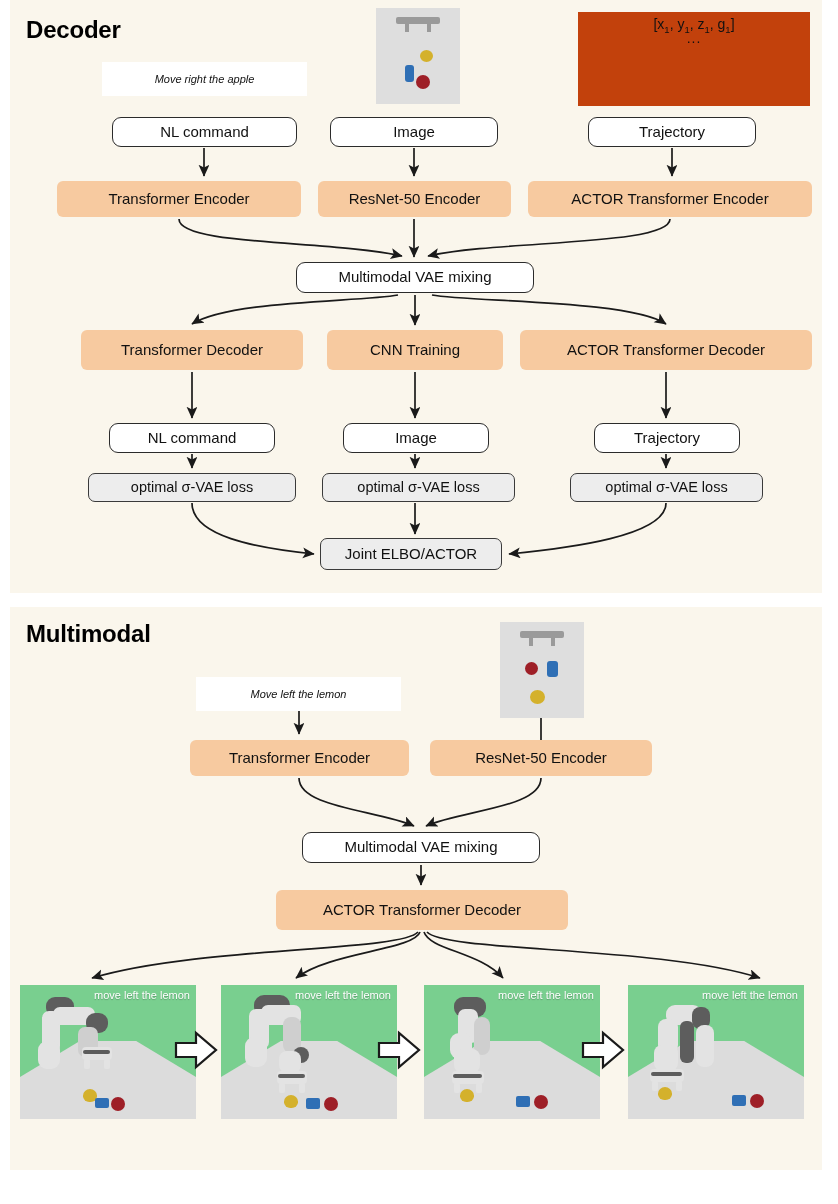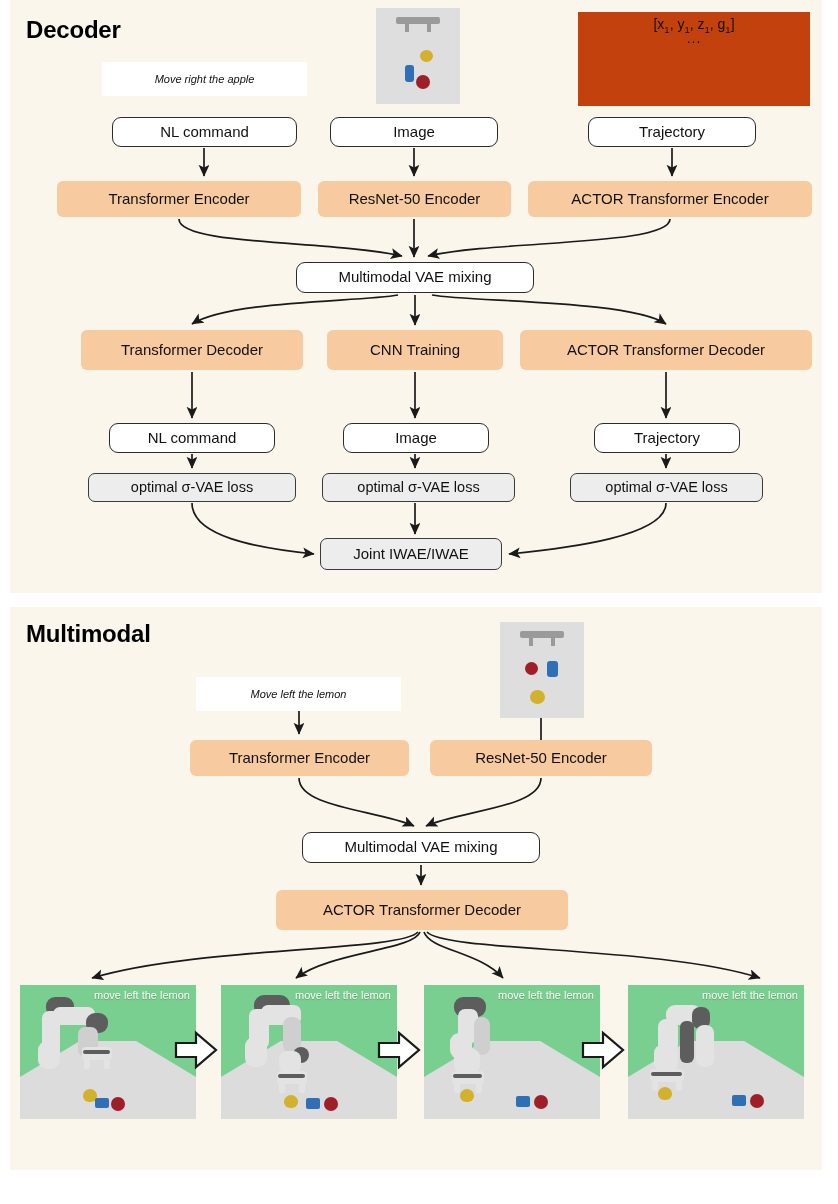--- a/index.html
+++ b/index.html
@@ -95,21 +95,21 @@
 <div class="node orange" style="left:520px;top:330px;width:292px;height:40px;">ACTOR Transformer Decoder</div>
 
 <div class="node round" style="left:109px;top:423px;width:166px;height:30px;">NL command</div>
 <div class="node round" style="left:343px;top:423px;width:146px;height:30px;">Image</div>
 <div class="node round" style="left:594px;top:423px;width:146px;height:30px;">Trajectory</div>
 
 <div class="node loss" style="left:88px;top:473px;width:208px;height:29px;">optimal σ-VAE loss</div>
 <div class="node loss" style="left:322px;top:473px;width:193px;height:29px;">optimal σ-VAE loss</div>
 <div class="node loss" style="left:570px;top:473px;width:193px;height:29px;">optimal σ-VAE loss</div>
 
-<div class="node joint" style="left:320px;top:538px;width:182px;height:32px;">Joint IWAE/IWAE</div>
+<div class="node joint" style="left:320px;top:538px;width:182px;height:32px;">Joint ELBO/ACTOR</div>
 
 <div class="panel" id="inference-panel"></div>
 
 <div class="section-title" style="left:26px;top:620px;">Multimodal</div>
 
 <div class="node plain" style="left:196px;top:677px;width:205px;height:34px;">Move left the lemon</div>
 
 <div class="sim-top" style="left:500px;top:622px;width:84px;height:96px;">
   <div class="grip-bar" style="left:20px;top:9px;width:44px;height:7px;"></div>
   <div class="grip-fing" style="left:29px;top:16px;width:4px;height:8px;"></div>

